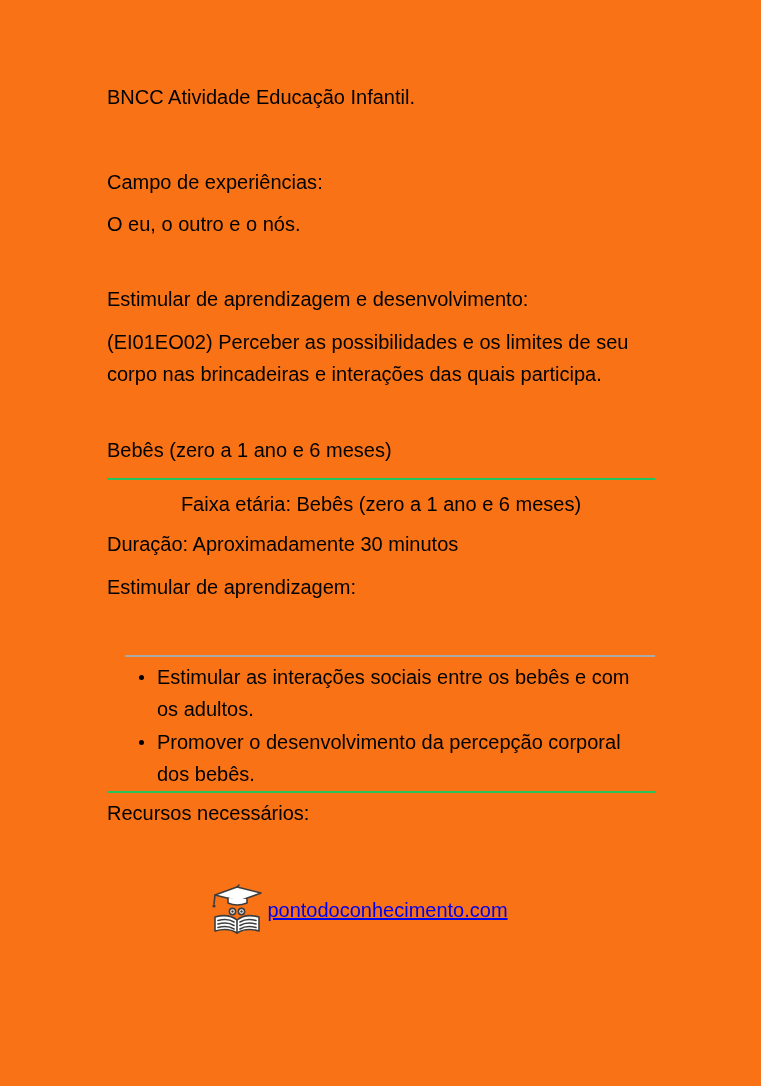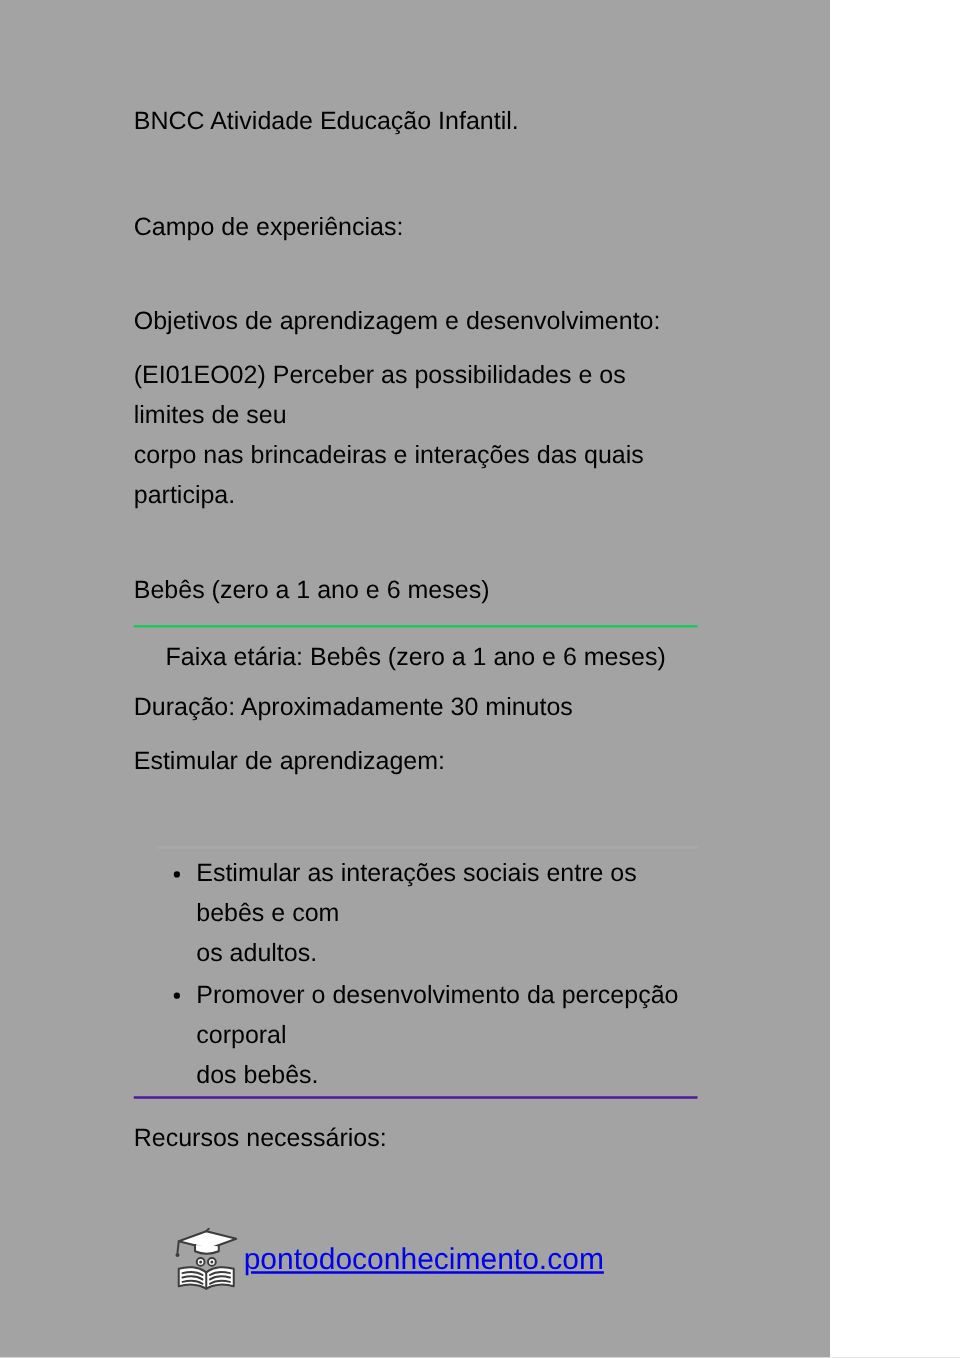--- a/index.html
+++ b/index.html
@@ -1,21 +1,21 @@
 <!DOCTYPE html>
 <html><head>
 <meta charset="utf-8">
 <style>
   * { margin: 0; padding: 0; box-sizing: border-box; }
   html, body { background: #ffffff; }
   .page {
     position: relative;
-    width: 664px;
+    width: 761px;
     height: 1086px;
-    background: #a3a3a3;
+    background: #f97316;
     font-family: "Liberation Sans", "DejaVu Sans", sans-serif;
     font-size: 20px;
     line-height: 32px;
     color: #000000;
     overflow: hidden;
   }
   .content { padding: 81px 106px 0 107px; }
 
   .p-title   { margin-top: 0; }
   .h-campo   { margin-top: 53px; }
@@ -54,53 +54,54 @@
     position: absolute;
     left: 14px;
     top: 14px;
     width: 5px;
     height: 5px;
     border-radius: 50%;
     background: #000000;
   }
 
   .h-recursos {
-    border-top: 2px solid #4c1d95;
-    padding-top: 16px;
+    border-top: 2px solid #22c55e;
+    padding-top: 4px;
   }
 
   .footer {
     position: relative;
     left: -22px;
     margin-top: 55px;
     display: flex;
     justify-content: center;
     align-items: center;
     gap: 1px;
   }
   .footer a {
     color: #0000ee;
     text-decoration: underline;
-    font-size: 24px;
+    font-size: 20px;
     line-height: 28px;
   }
   .logo { width: 56px; height: 52px; flex: 0 0 auto; }
 </style>
 </head>
 <body>
 
 <div class="page">
   <div class="content">
 
     <p class="p-title">BNCC Atividade Educação Infantil.</p>
 
     <p class="h-campo"><b>Campo de experiências</b><span class="h-colon">:</span></p>
 
+    <p class="p-campo-value">O eu, o outro e o nós.</p>
 
-    <p class="h-objetivos"><b>Objetivos de aprendizagem e desenvolvimento</b><span class="h-colon">:</span></p>
+    <p class="h-objetivos"><b>Estimular de aprendizagem e desenvolvimento</b><span class="h-colon">:</span></p>
 
     <p class="p-objetivos-value">(EI01EO02) Perceber as possibilidades e os limites de seu
 corpo nas brincadeiras e interações das quais participa.</p>
 
     <p class="h-section">Bebês (zero a 1 ano e 6 meses)</p>
 
     <p class="p-faixa">Faixa etária: Bebês (zero a 1 ano e 6 meses)</p>
     <p class="p-duracao">Duração: Aproximadamente 30 minutos</p>
     <p class="p-objapr">Estimular de aprendizagem:</p>
 

